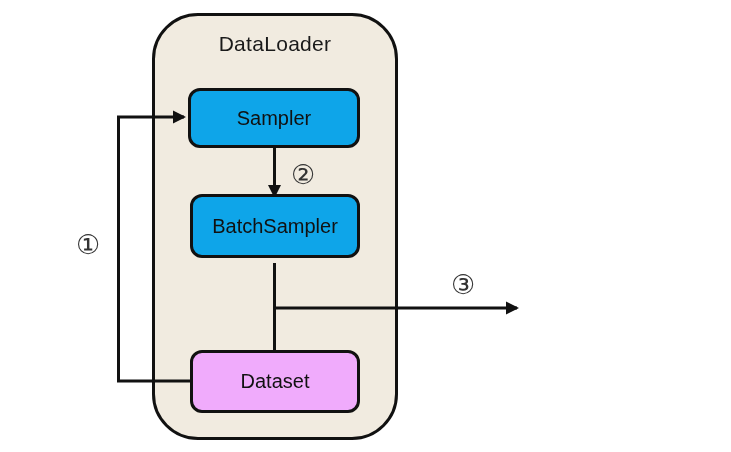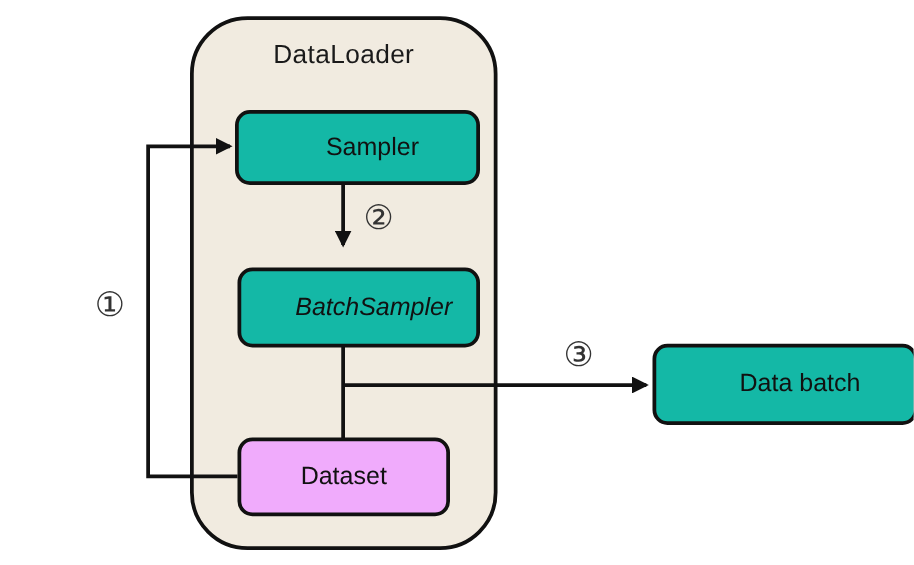--- a/index.html
+++ b/index.html
@@ -47,24 +47,24 @@
     position: absolute;
     border: 3px solid #111111;
     border-radius: 12px;
     display: flex;
     align-items: center;
     justify-content: center;
     font-size: 20px;
     color: #111111;
     box-sizing: content-box;
   }
-  .node-yellow { background: #14b8a6; padding-left: 24px; }
+  .node-yellow { background: #0ea5e9; }
   .node-green  { background: #f0abfc; }
   .node-sampler       { left: 188px; top: 88px;  width: 166px; height: 54px; }
-  .node-batchsampler  { left: 190px; top: 214px; width: 164px; height: 58px; font-style: italic; }
+  .node-batchsampler  { left: 190px; top: 194px; width: 164px; height: 58px; }
   .node-dataset       { left: 190px; top: 350px; width: 164px; height: 57px; }
   .node-databatch     { left: 522px; top: 275px; width: 182px; height: 59px; }
   .step-label {
     position: absolute;
     width: 44px;
     text-align: center;
     font-family: "DejaVu Serif", serif;
     font-size: 27px;
     line-height: 34px;
     color: #333333;
@@ -99,21 +99,18 @@
   </div>
 
   <div class="node node-yellow node-batchsampler">
     <span>BatchSampler</span>
   </div>
 
   <div class="node node-green node-dataset">
     <span>Dataset</span>
   </div>
 
-  <div class="node node-yellow node-databatch">
-    <span>Data batch</span>
-  </div>
 
   <span class="step-label step-1">①</span>
   <span class="step-label step-2">②</span>
   <span class="step-label step-3">③</span>
 
 </div>
 
 </body></html>

